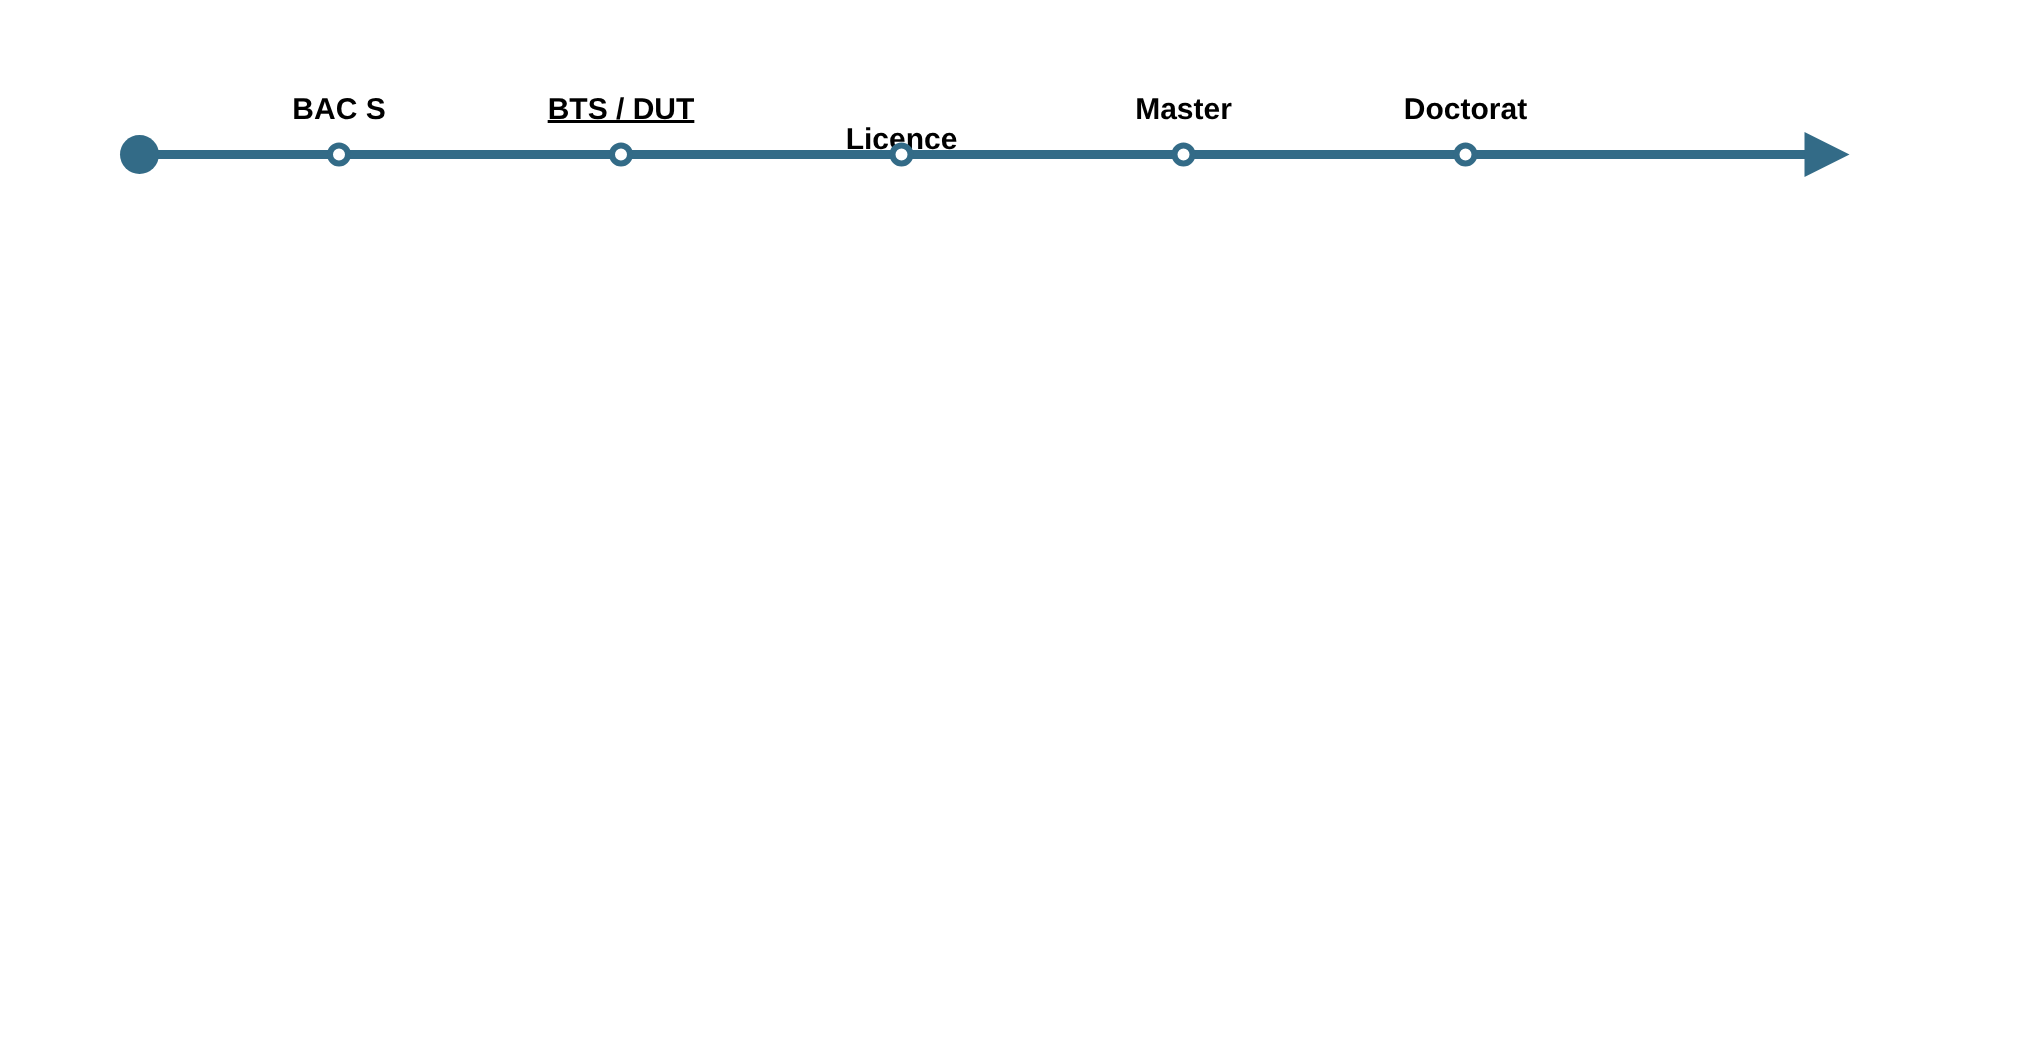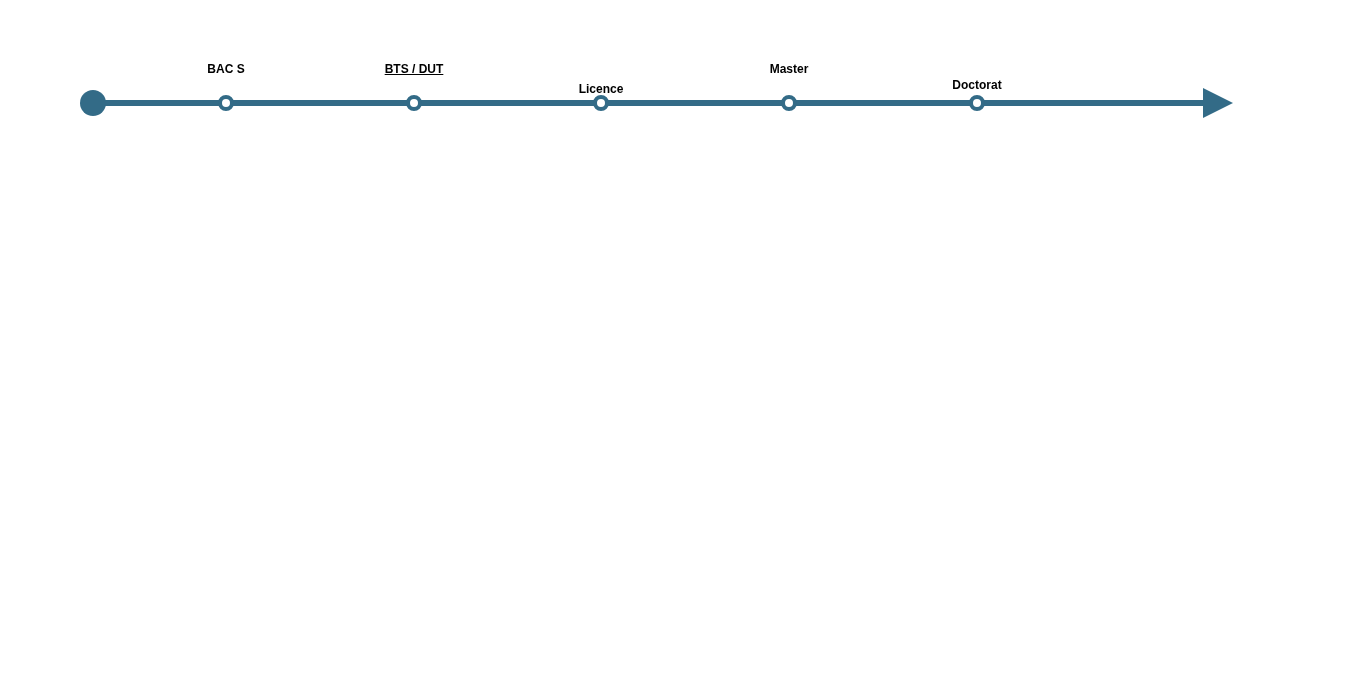--- a/index.html
+++ b/index.html
@@ -64,21 +64,21 @@
     box-sizing: content-box;
     left: 50%;
     transform: translateX(-50%);
   }
   .milestone-label {
     position: absolute;
     left: 50%;
     transform: translateX(-50%);
     white-space: nowrap;
     font-weight: bold;
-    font-size: 12px;
+    font-size: 20px;
     color: #000000;
     line-height: 1;
   }
 </style>
 </head>
 <body style="background: rgb(255, 255, 255);">
 
 <div id="timeline-canvas">
 
   <div class="axis-line" style="left: 93px; width: 1117px; top: 100px; height: 6px; background: rgb(51, 107, 135);"></div>
@@ -98,18 +98,18 @@
       </div>
       <div class="milestone" style="left: 601px; top: 0px;">
         <div class="milestone-label" style="top: 63px; color: rgb(0, 0, 0); margin-top: 20px;">Licence</div>
         <div class="milestone-ring" style="top: 95px; background: rgb(255, 255, 255); border-color: rgb(51, 107, 135);"></div>
       </div>
       <div class="milestone" style="left: 789px; top: 0px;">
         <div class="milestone-label" style="top: 63px; color: rgb(0, 0, 0);">Master</div>
         <div class="milestone-ring" style="top: 95px; background: rgb(255, 255, 255); border-color: rgb(51, 107, 135);"></div>
       </div>
       <div class="milestone" style="left: 977px; top: 0px;">
-        <div class="milestone-label" style="top: 63px; color: rgb(0, 0, 0); margin-top: 16px;">Doctorat</div>
+        <div class="milestone-label" style="top: 63px; color: rgb(0, 0, 0);">Doctorat</div>
         <div class="milestone-ring" style="top: 95px; background: rgb(255, 255, 255); border-color: rgb(51, 107, 135);"></div>
       </div>
     </div>
 
 </div>
 
 </body></html>

